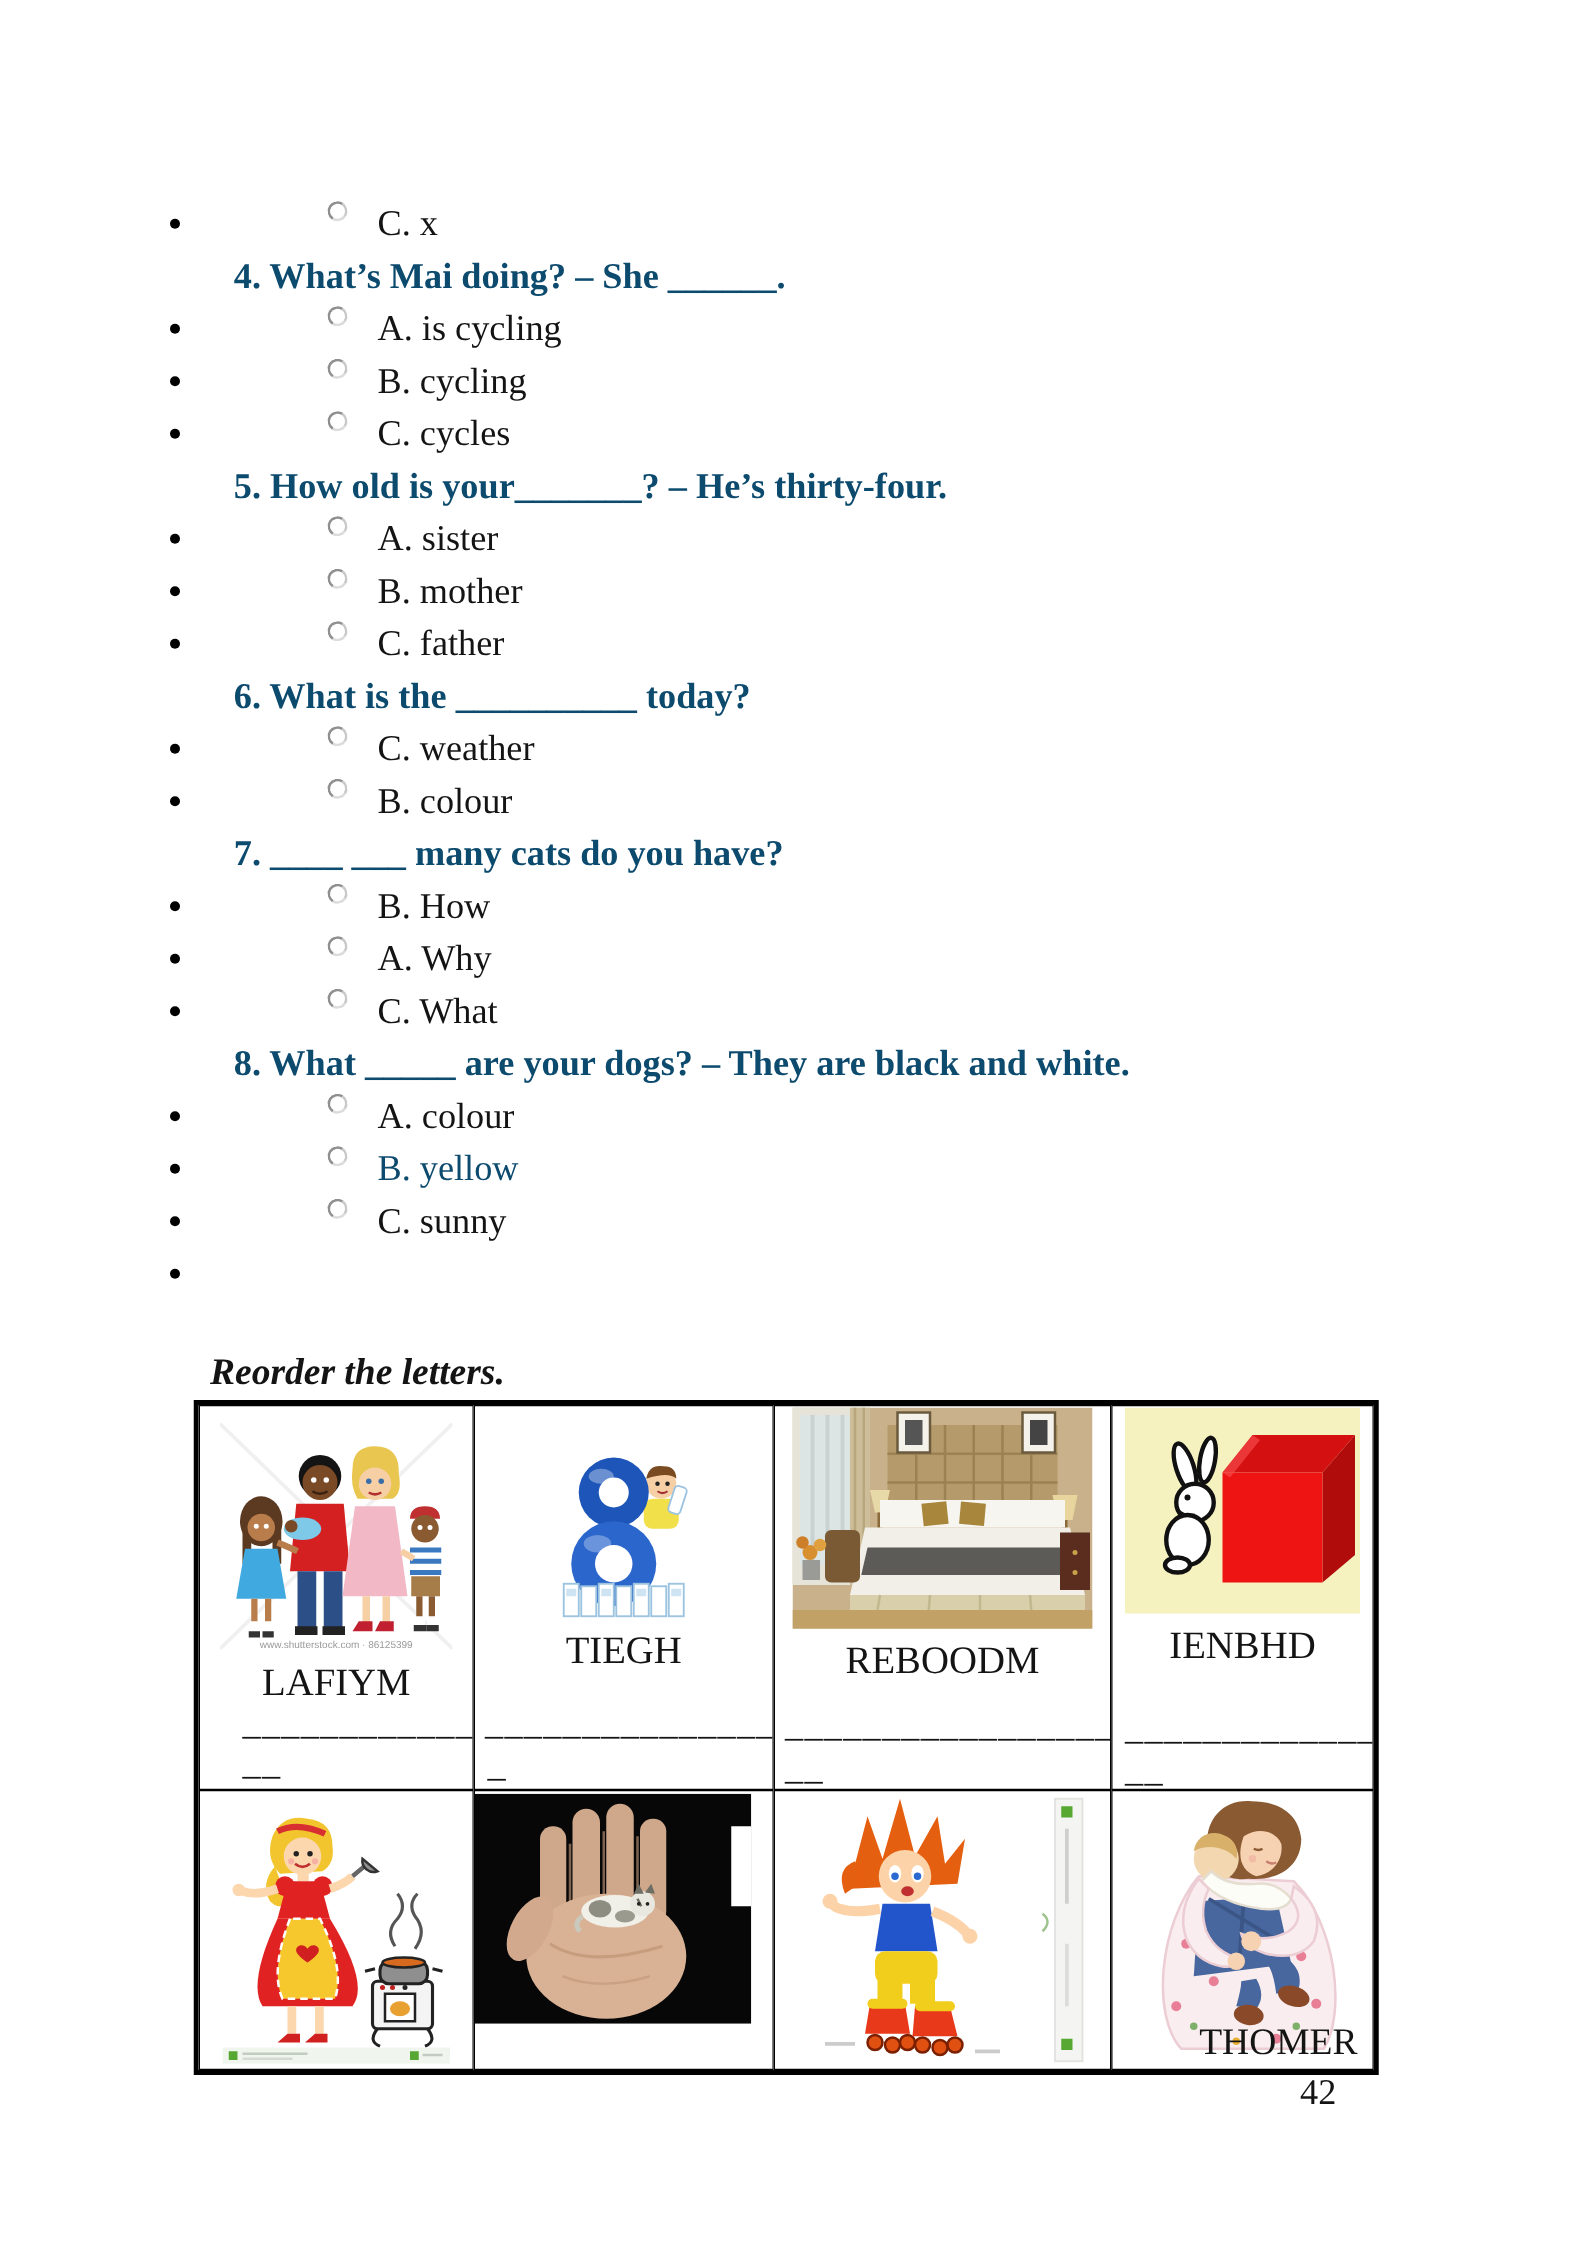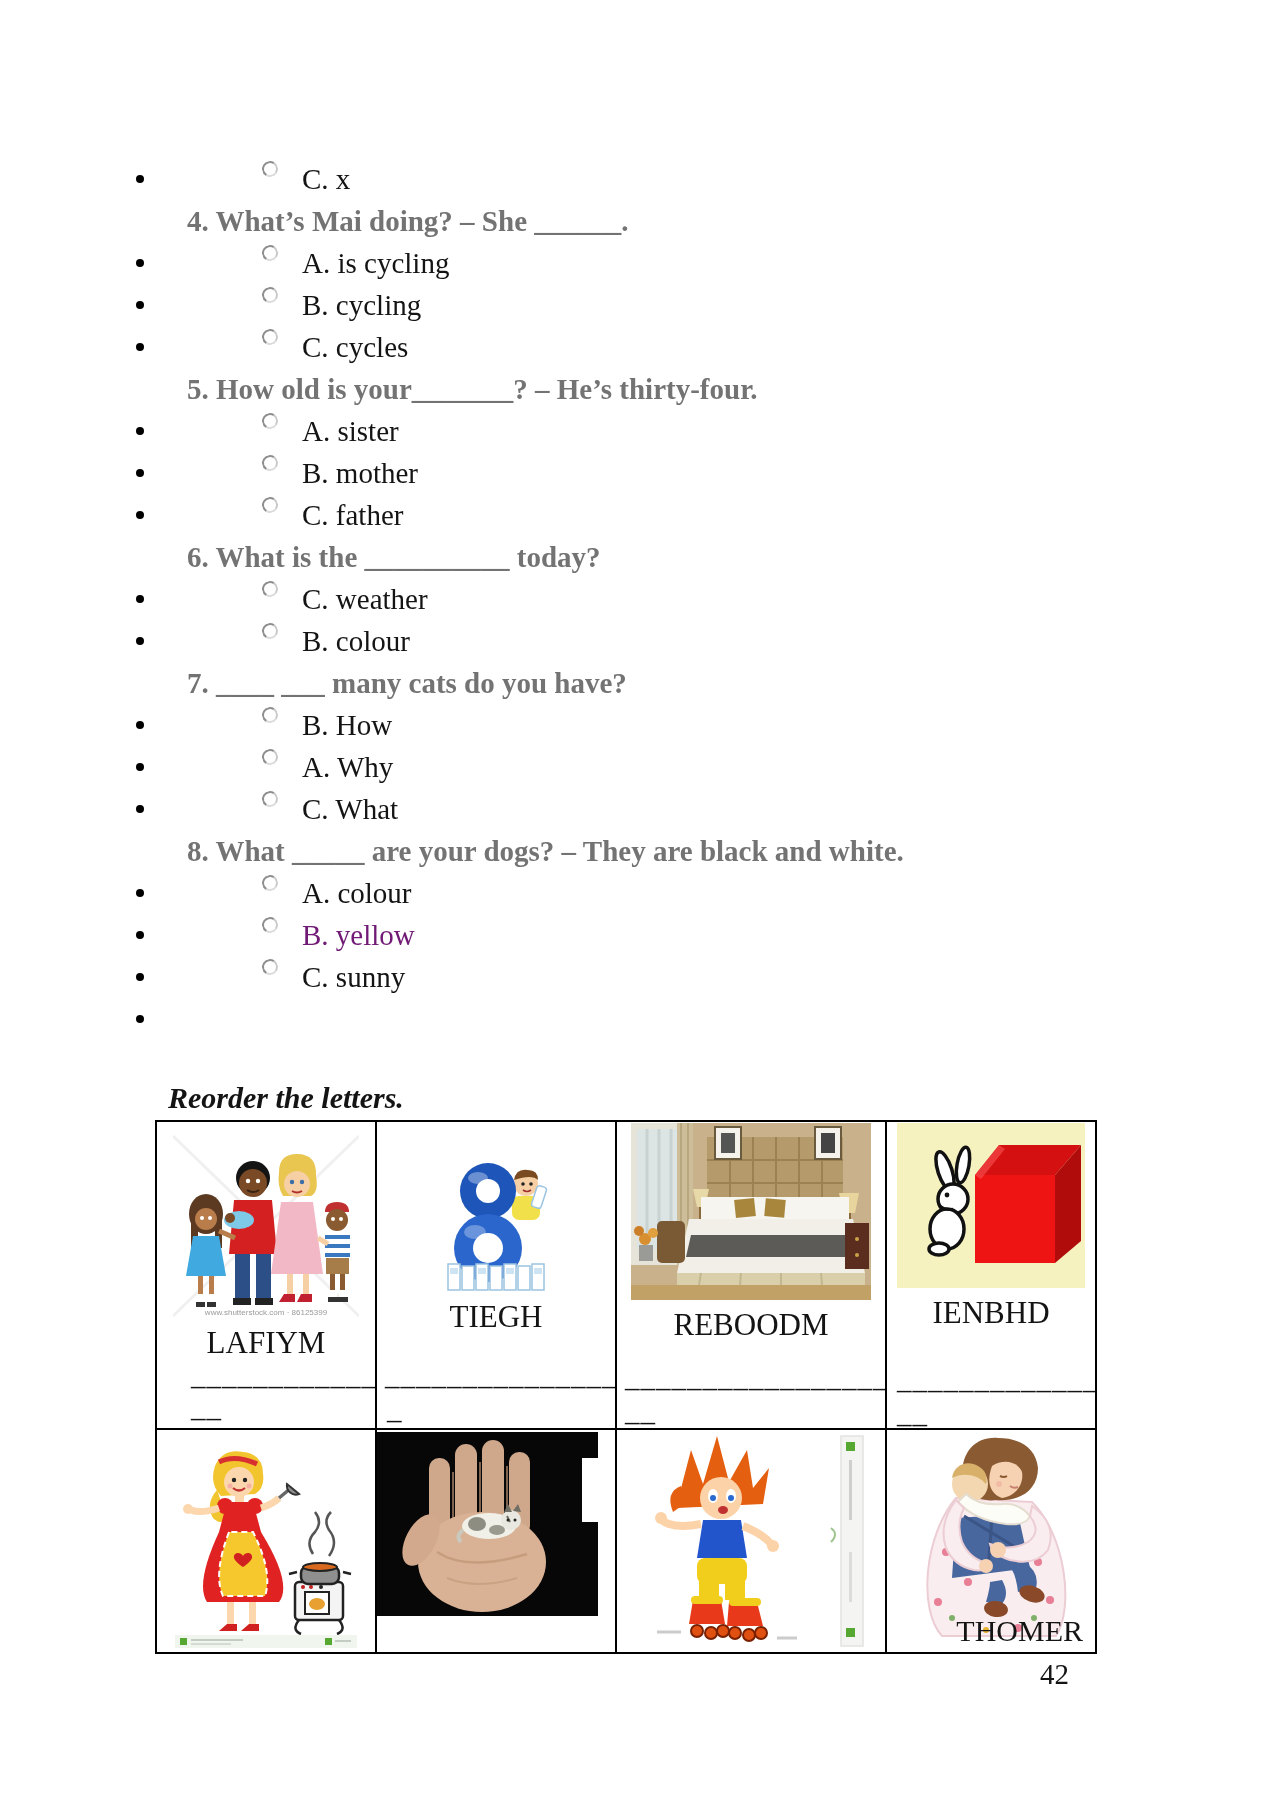--- a/index.html
+++ b/index.html
@@ -10,29 +10,29 @@
   
   .quiz{position:absolute;top:158px;left:0;width:1092px;}
   .row{position:relative;height:42px;}
   .bullet{position:absolute;left:136px;top:17px;width:8px;height:8px;background:#000;border-radius:50%;}
   .radio{
     position:absolute;left:262px;top:3px;width:16px;height:16px;border-radius:50%;
     background:#fff;border:2.5px solid #8f8f8f;border-bottom-color:#dcdcdc;border-right-color:#c9c9c9;
     box-sizing:border-box;transform:rotate(-12deg);
   }
   .opt{position:absolute;left:302px;top:0;font-size:29px;line-height:42px;white-space:nowrap;}
-  .q{position:absolute;left:187px;top:0;font-size:29px;line-height:42px;font-weight:bold;white-space:nowrap;color:#737373;}
-  .highlight{color:#701a75;}
+  .q{position:absolute;left:187px;top:0;font-size:29px;line-height:42px;font-weight:bold;white-space:nowrap;color:#0c4a6e;}
+  .highlight{color:#0c4a6e;}
   
   .reorder-heading{position:absolute;top:1078px;left:168px;font-size:30px;font-weight:bold;font-style:italic;line-height:40px;}
   
   .rtable{
     position:absolute;top:1120px;left:155px;
     display:grid;grid-template-columns:220px 240px 270px 210px;grid-template-rows:308px 224px;
-    border:1px solid #000000;background:#fff;
+    border:4px solid #000000;background:#fff;
   }
   .cell{border:1px solid #000;position:relative;overflow:hidden;background:#fff;display:flex;flex-direction:column;align-items:center;}
   .cell .word{font-size:31px;line-height:34px;text-align:center;margin-top:2px;}
   .cell .blank{font-size:29px;line-height:30px;align-self:flex-start;white-space:pre;letter-spacing:1px;}
   .wm-text{position:absolute;left:0;right:0;text-align:center;font-size:8px;color:#9a9a9a;font-family:"Liberation Sans",sans-serif;}
   .thomer{position:absolute;right:12px;bottom:4px;font-size:30px;}
   .page-number{position:absolute;left:1040px;top:1658px;font-size:29px;}
 </style>
 </head>
 <body>

